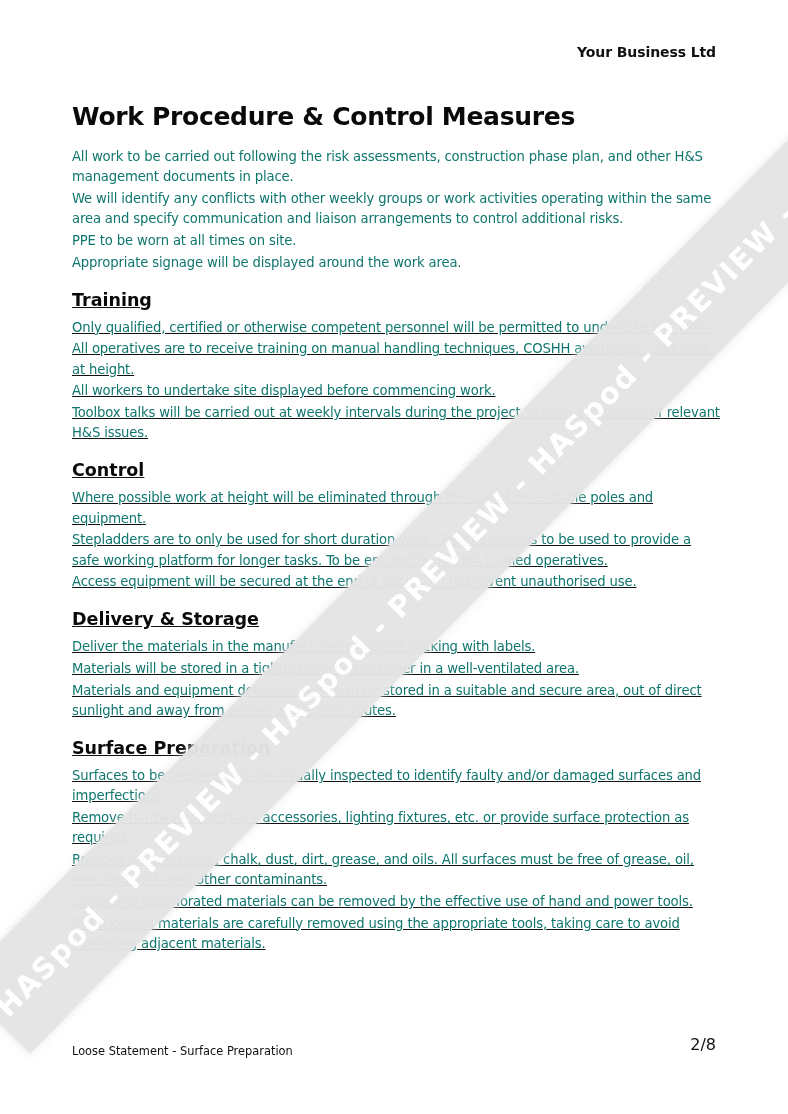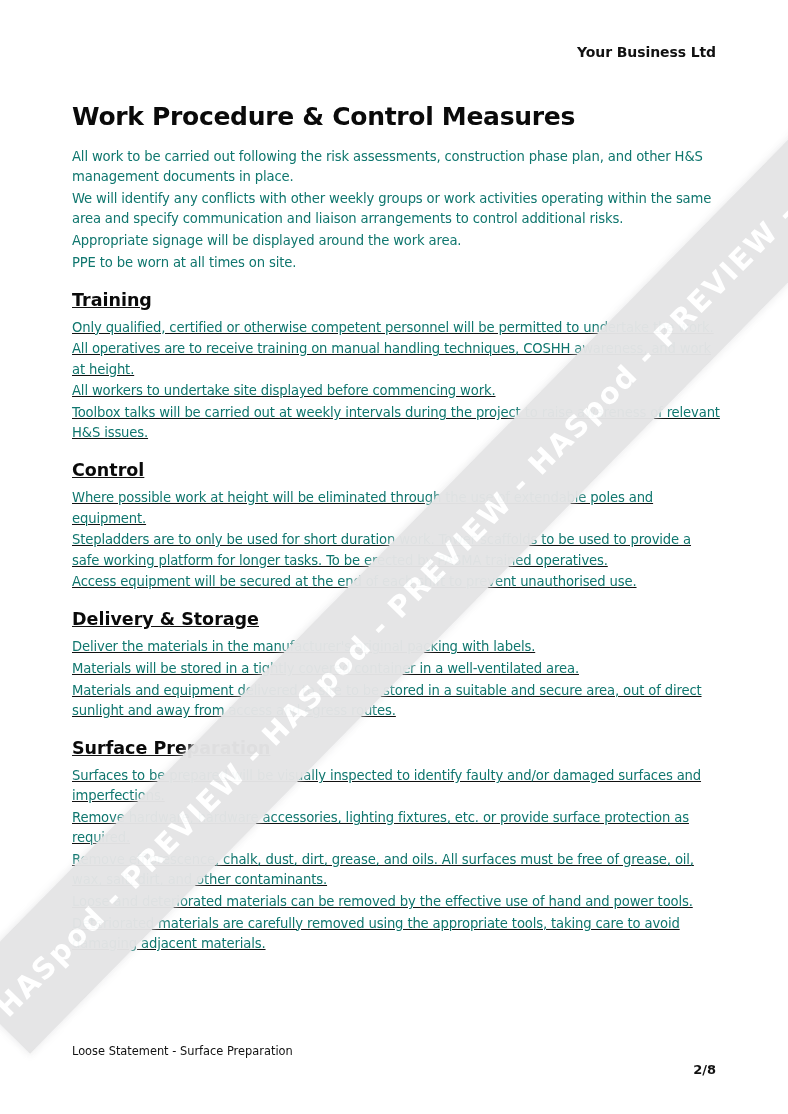--- a/index.html
+++ b/index.html
@@ -22,21 +22,21 @@
     margin: 0 0 4px 0; font-size: 17.5px; font-weight: bold; line-height: 28px; color: #0a0a0a;
   }
   p {
     margin: 0 0 1.5px 0; font-size: 13.2px; line-height: 20.2px; color: #0f766e; letter-spacing: -0.15px;
   }
   .section { margin-top: 13px; text-decoration: underline; }
   .footer-left {
     position: absolute; left: 72px; top: 1044px; font-size: 11.4px; color: #111;
   }
   .footer-right {
-    position: absolute; right: 72px; top: 1062px; font-size: 13px; font-weight: bold; color: #111;
+    position: absolute; right: 72px; top: 1035px; font-size: 16px; font-weight: normal; color: #111;
   }
   .watermark {
     position: absolute; left: -200px; top: 505px; width: 1300px; height: 100px;
     background: #e5e5e6; opacity: 0.97;
     transform: rotate(-45.5deg); transform-origin: center center;
     display: flex; align-items: center; justify-content: center;
     box-shadow: 0 0 6px 2px rgba(229,229,230,0.6);
   }
   .watermark span {
     color: #ffffff; font-weight: bold; font-size: 29px; letter-spacing: 2px; white-space: nowrap;
@@ -48,22 +48,22 @@
 
 <div class="page">
   <div class="company">Your Business Ltd</div>
 
   <div class="content">
     <h1>Work Procedure &amp; Control Measures</h1>
 
     <div>
       <p>All work to be carried out following the risk assessments, construction phase plan, and other H&amp;S management documents in place.</p>
       <p>We will identify any conflicts with other weekly groups or work activities operating within the same area and specify communication and liaison arrangements to control additional risks.</p>
+      <p>PPE to be worn at all times on site.</p>
       <p>Appropriate signage will be displayed around the work area.</p>
-      <p>PPE to be worn at all times on site.</p>
     </div>
 
     <div class="section">
       <h2>Training</h2>
       <p>Only qualified, certified or otherwise competent personnel will be permitted to undertake the work.</p>
       <p>All operatives are to receive training on manual handling techniques, COSHH awareness, and work at height.</p>
       <p>All workers to undertake site displayed before commencing work.</p>
       <p>Toolbox talks will be carried out at weekly intervals during the project to raise awareness of relevant H&amp;S issues.</p>
     </div>
 

